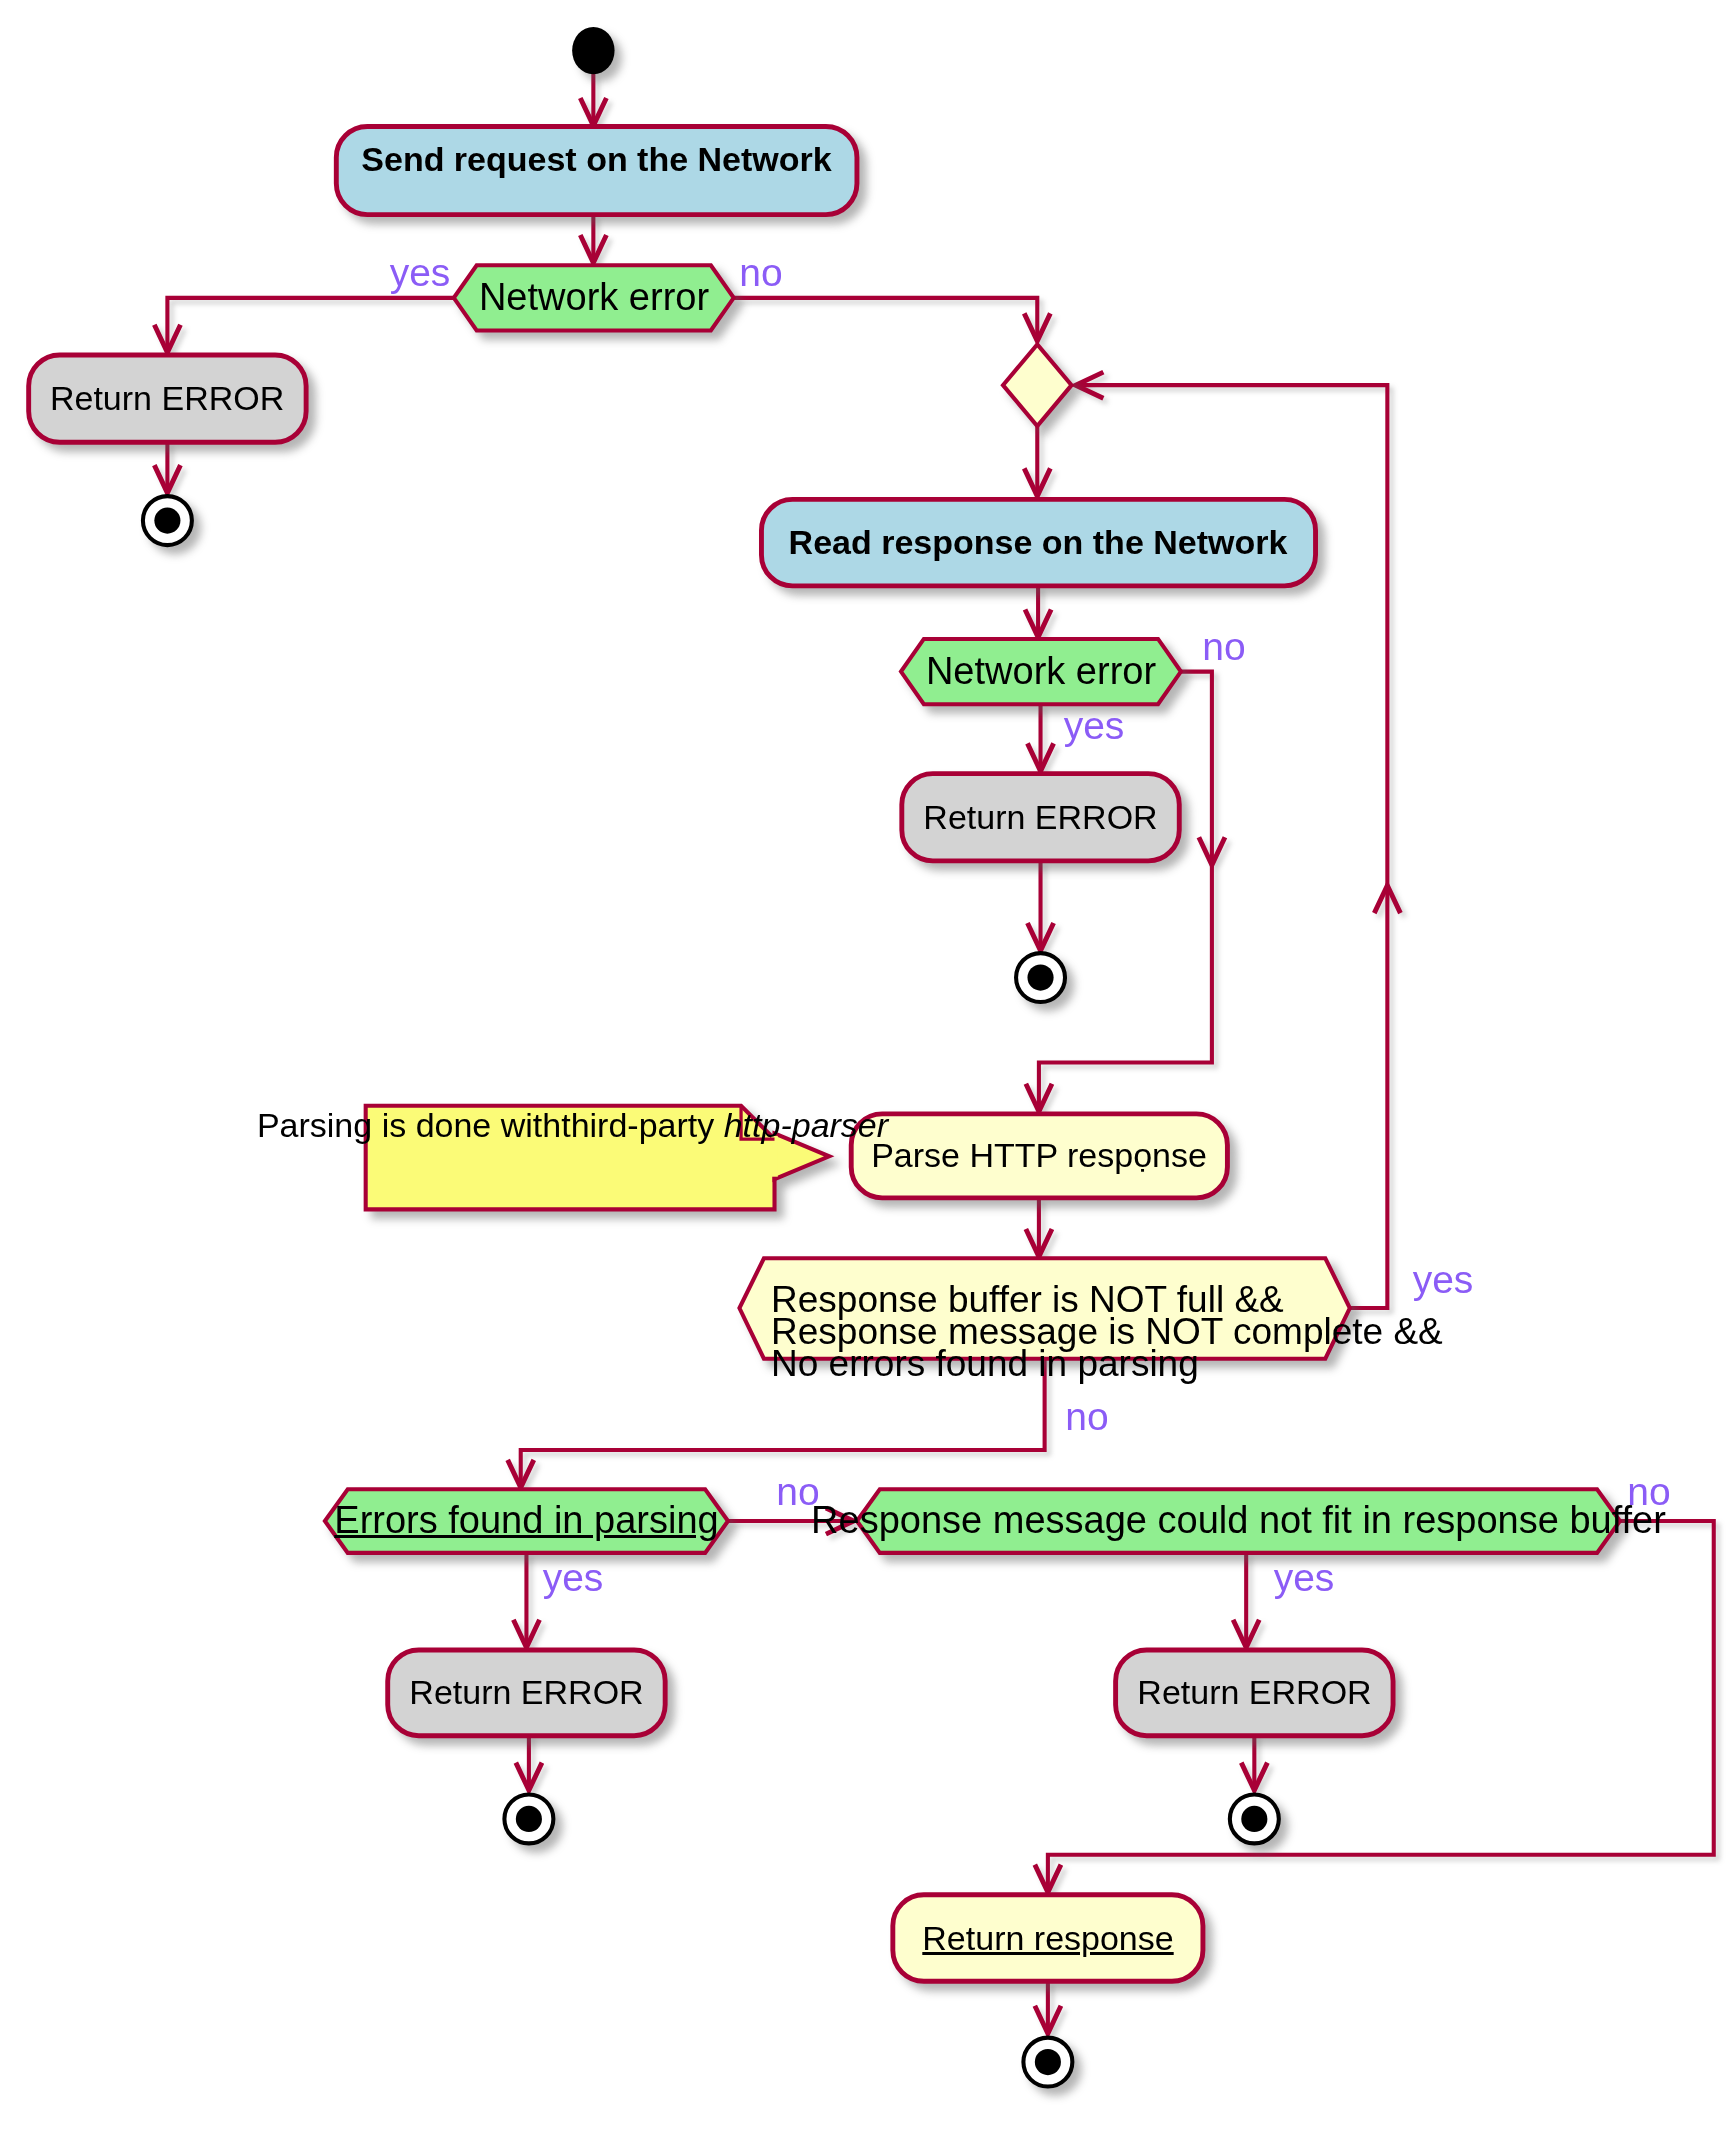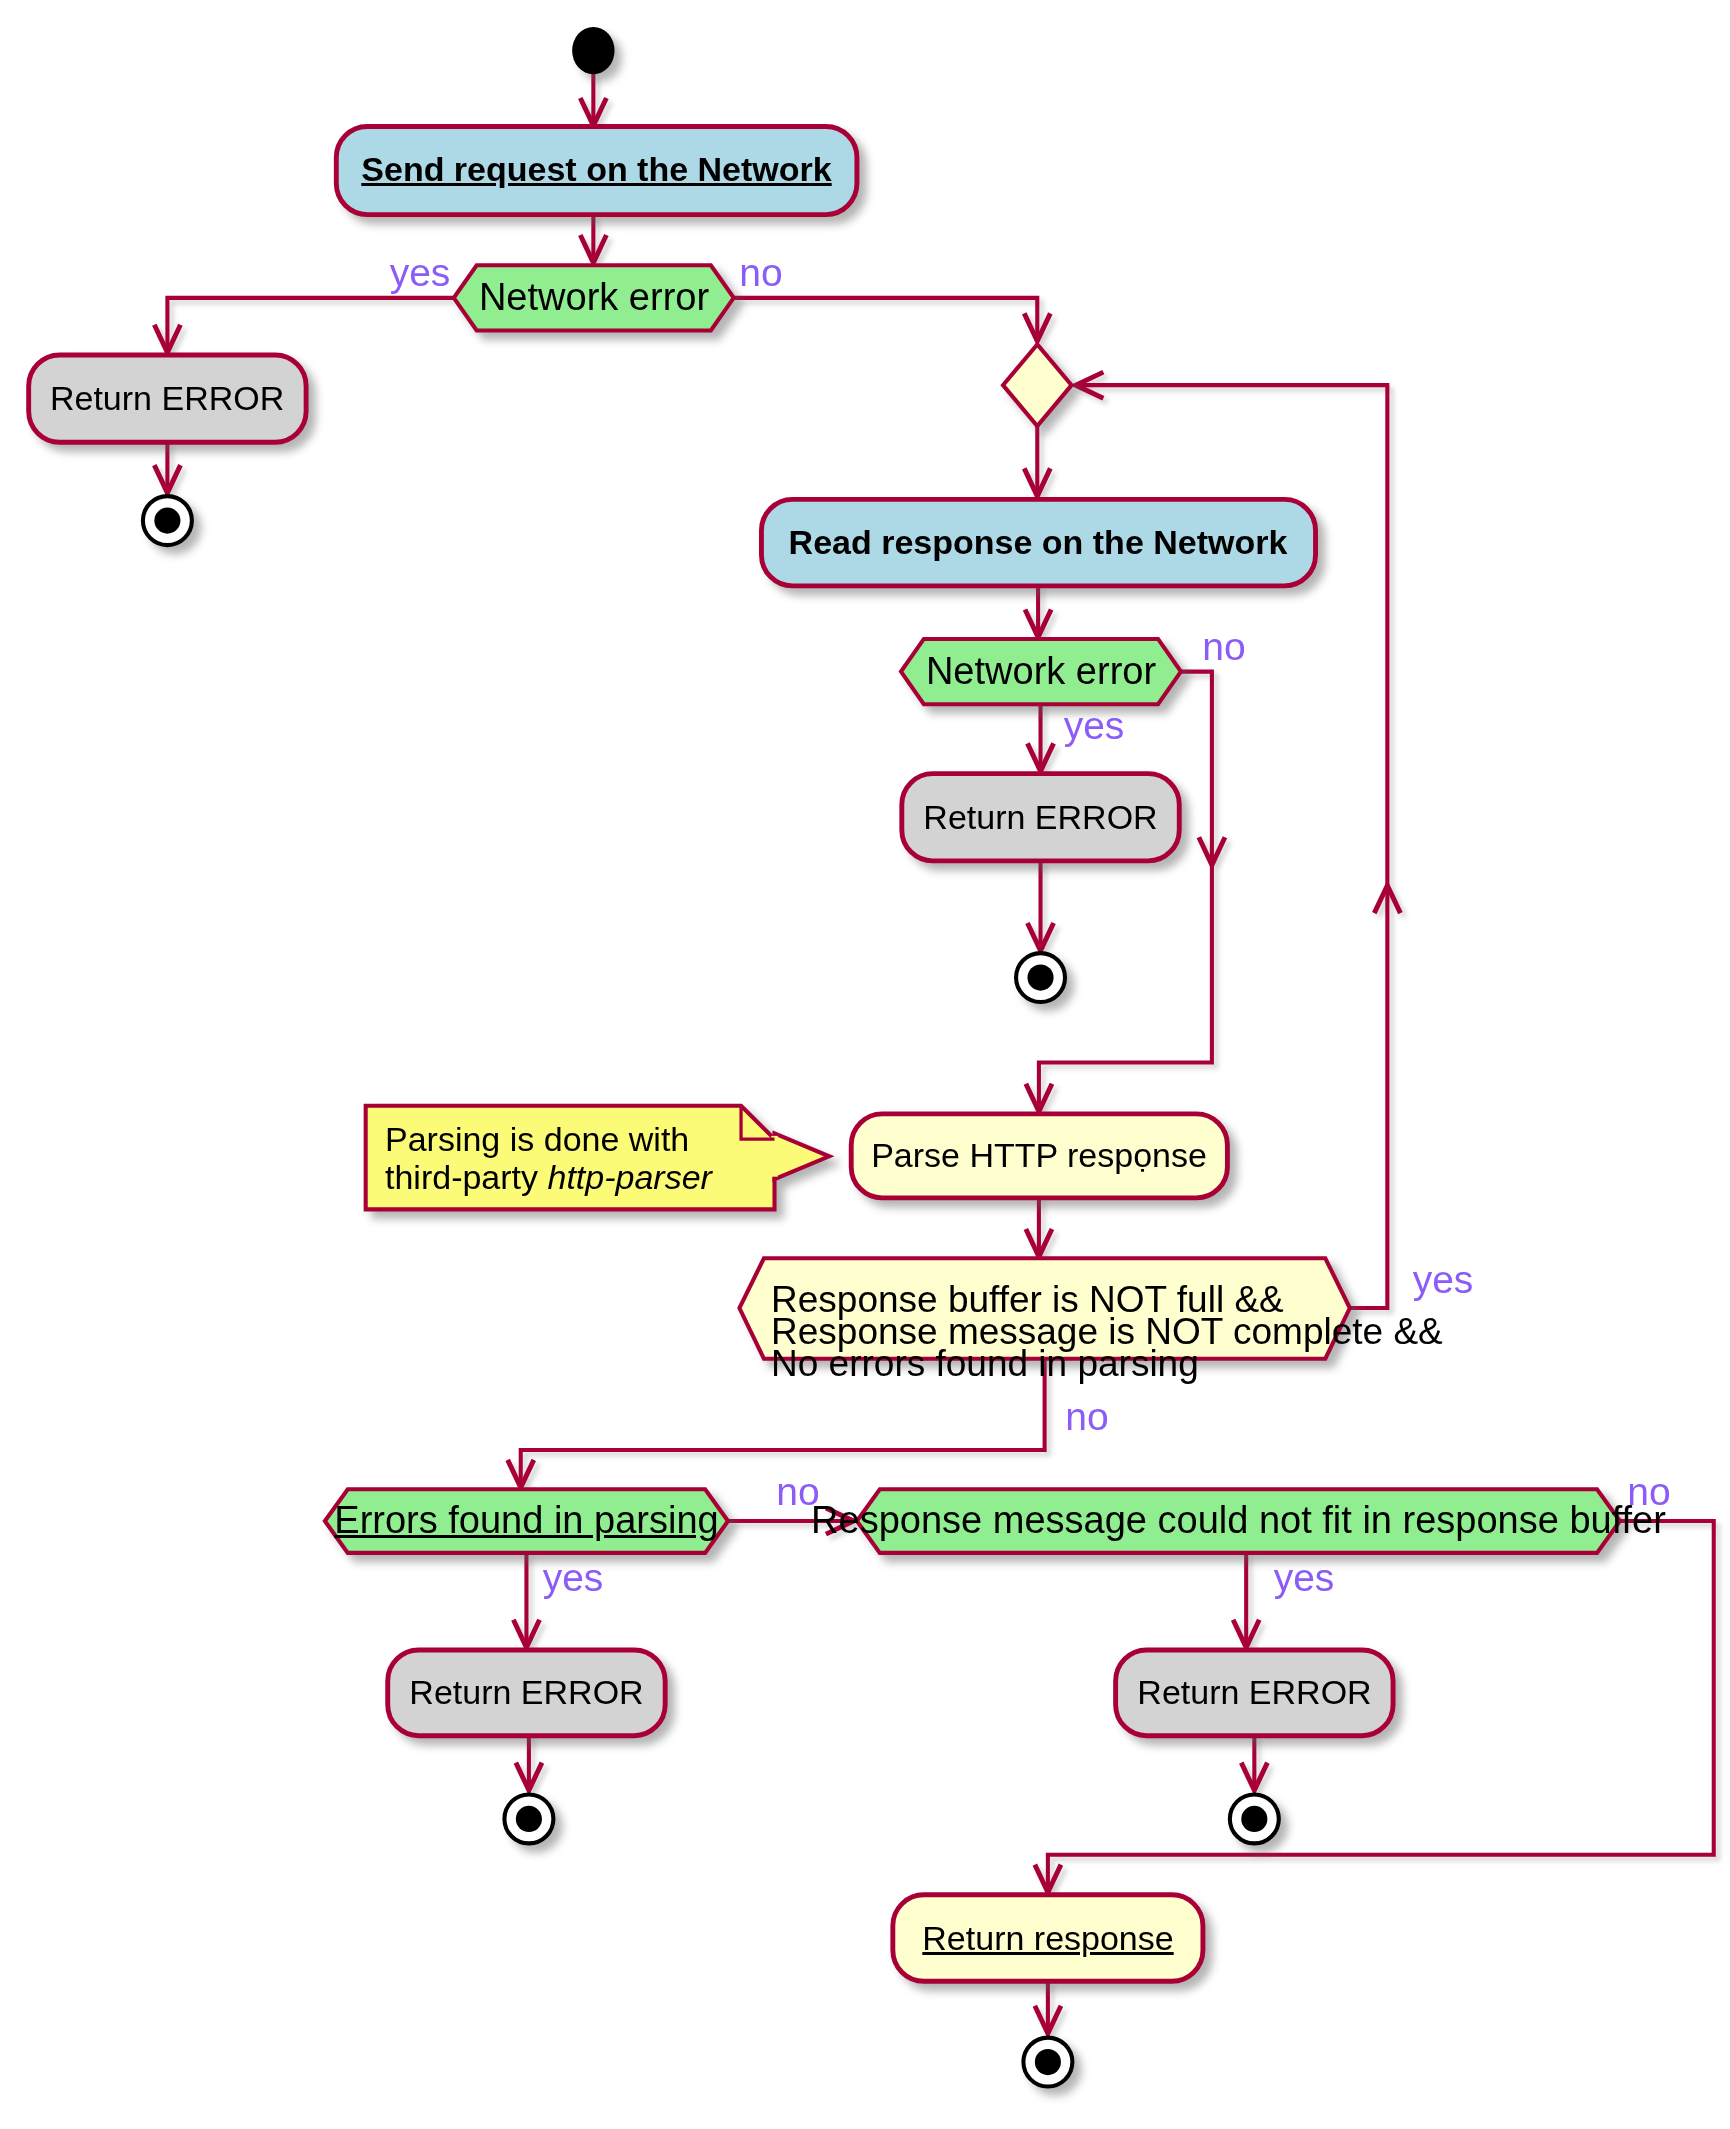--- a/index.html
+++ b/index.html
@@ -20,21 +20,21 @@
     font-size:34px;line-height:1.15;
     white-space:nowrap;
   }
   .txt.bold{font-weight:bold;}
   .txt.hexlabel{font-size:38px;}
   .txt.multiline{
     flex-direction:column;align-items:flex-start;justify-content:center;
     text-align:left;font-size:37px;line-height:32px;margin-top:24px;
   }
   .txt.notetext{
-    flex-direction:column;align-items:flex-start;justify-content:center;
+    flex-direction:row;align-items:flex-start;justify-content:center;
     text-align:left;font-size:34px;line-height:38px;
   }
   .elabel{
     position:absolute;color:#8b5cf6;font-size:39px;
     transform:translate(-50%,-50%);white-space:nowrap;
   }
   .italic{font-style:italic;}
 </style>
 </head>
 <body>
@@ -135,21 +135,21 @@
       <circle cx="1537" cy="2229" r="30" fill="#ffffff" stroke="#000000" stroke-width="5"></circle>
       <circle cx="1537" cy="2229" r="16" fill="#000000"></circle>
 
       <rect x="1094" y="2322" width="380" height="106" rx="38" fill="#FEFECE" stroke="#A80036" stroke-width="6"></rect>
 
       <circle cx="1284" cy="2527" r="30" fill="#ffffff" stroke="#000000" stroke-width="5"></circle>
       <circle cx="1284" cy="2527" r="16" fill="#000000"></circle>
     </g>
   </svg>
 
-  <div class="txt bold" style="left:336px;top:126px;width:521px;height:88px;text-decoration:underline;">Send request on the Network</div>
+  <div class="txt bold" style="left:336px;top:116px;width:521px;height:88px;">Send request on the Network</div>
 
   <div class="txt hexlabel" style="left:454px;top:265px;width:280px;height:65px;">Network error</div>
 
   <div class="txt" style="left:28.6px;top:355px;width:277px;height:87px;">Return ERROR</div>
 
   <div class="txt bold" style="left:761px;top:499px;width:554px;height:87px;">Read response on the Network</div>
 
   <div class="txt hexlabel" style="left:901px;top:639px;width:280px;height:65px;">Network error</div>
 
   <div class="txt" style="left:902px;top:774px;width:277px;height:87px;">Return ERROR</div>

